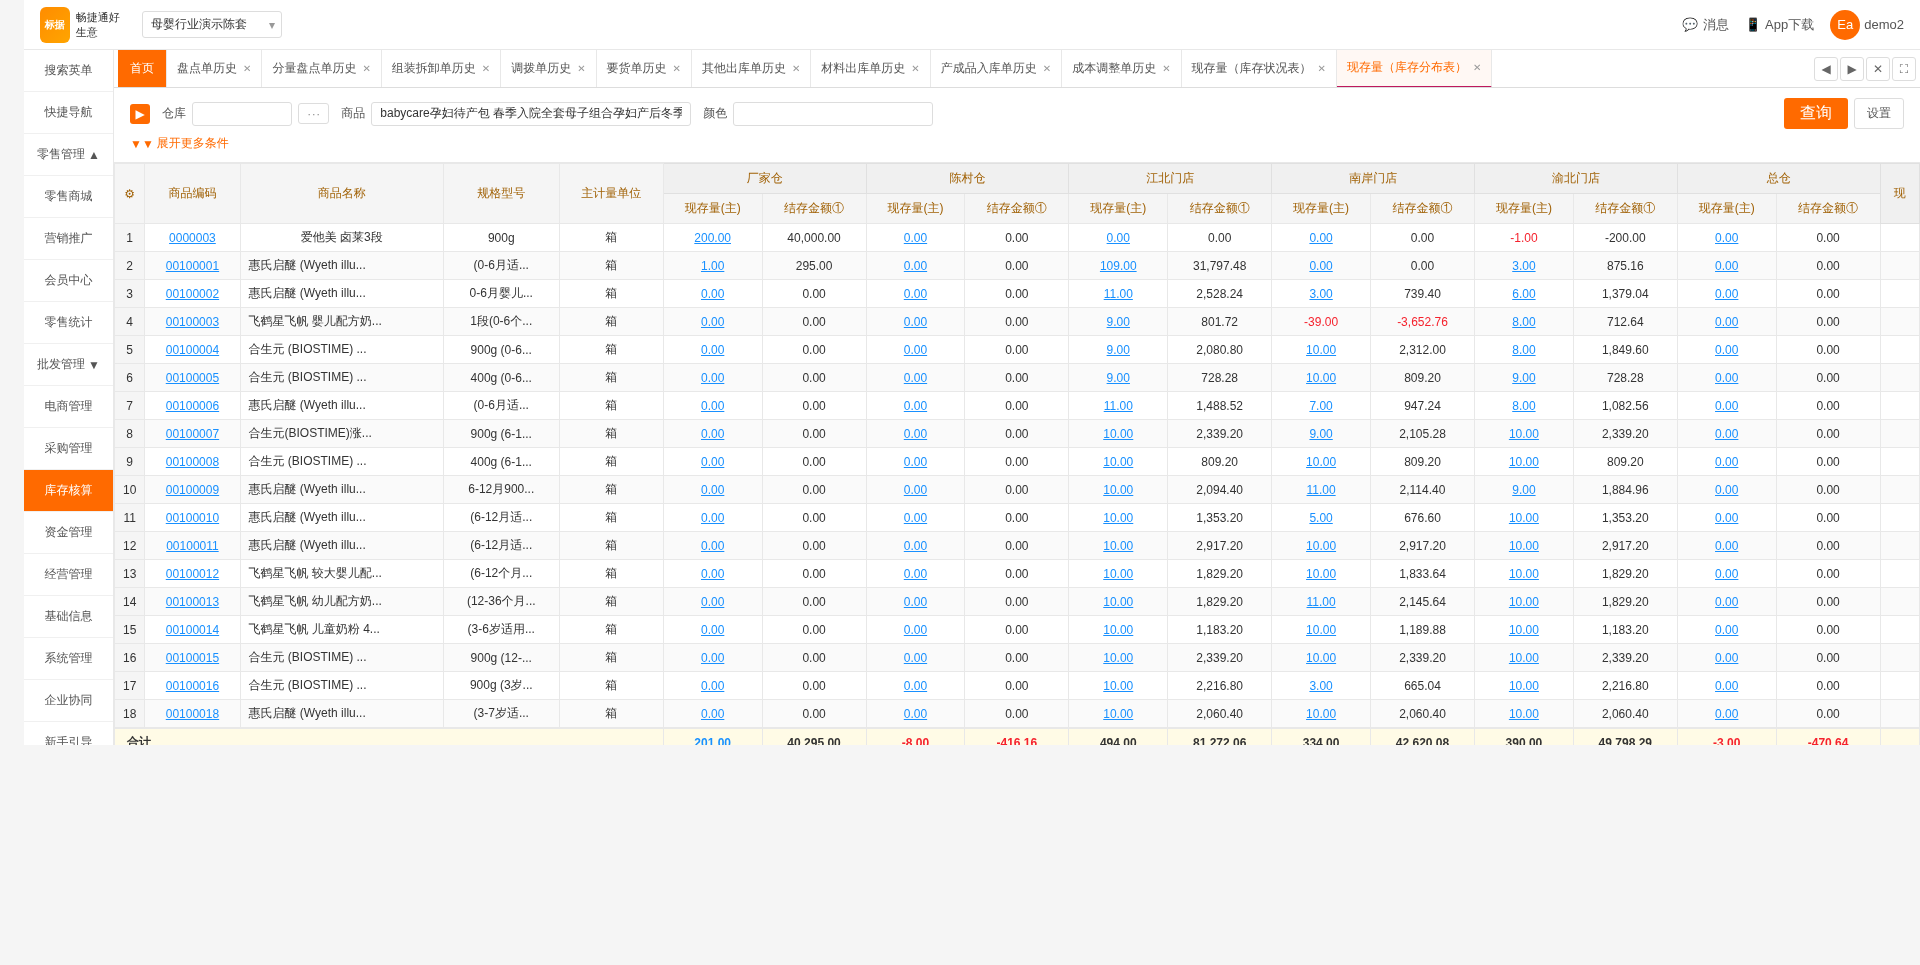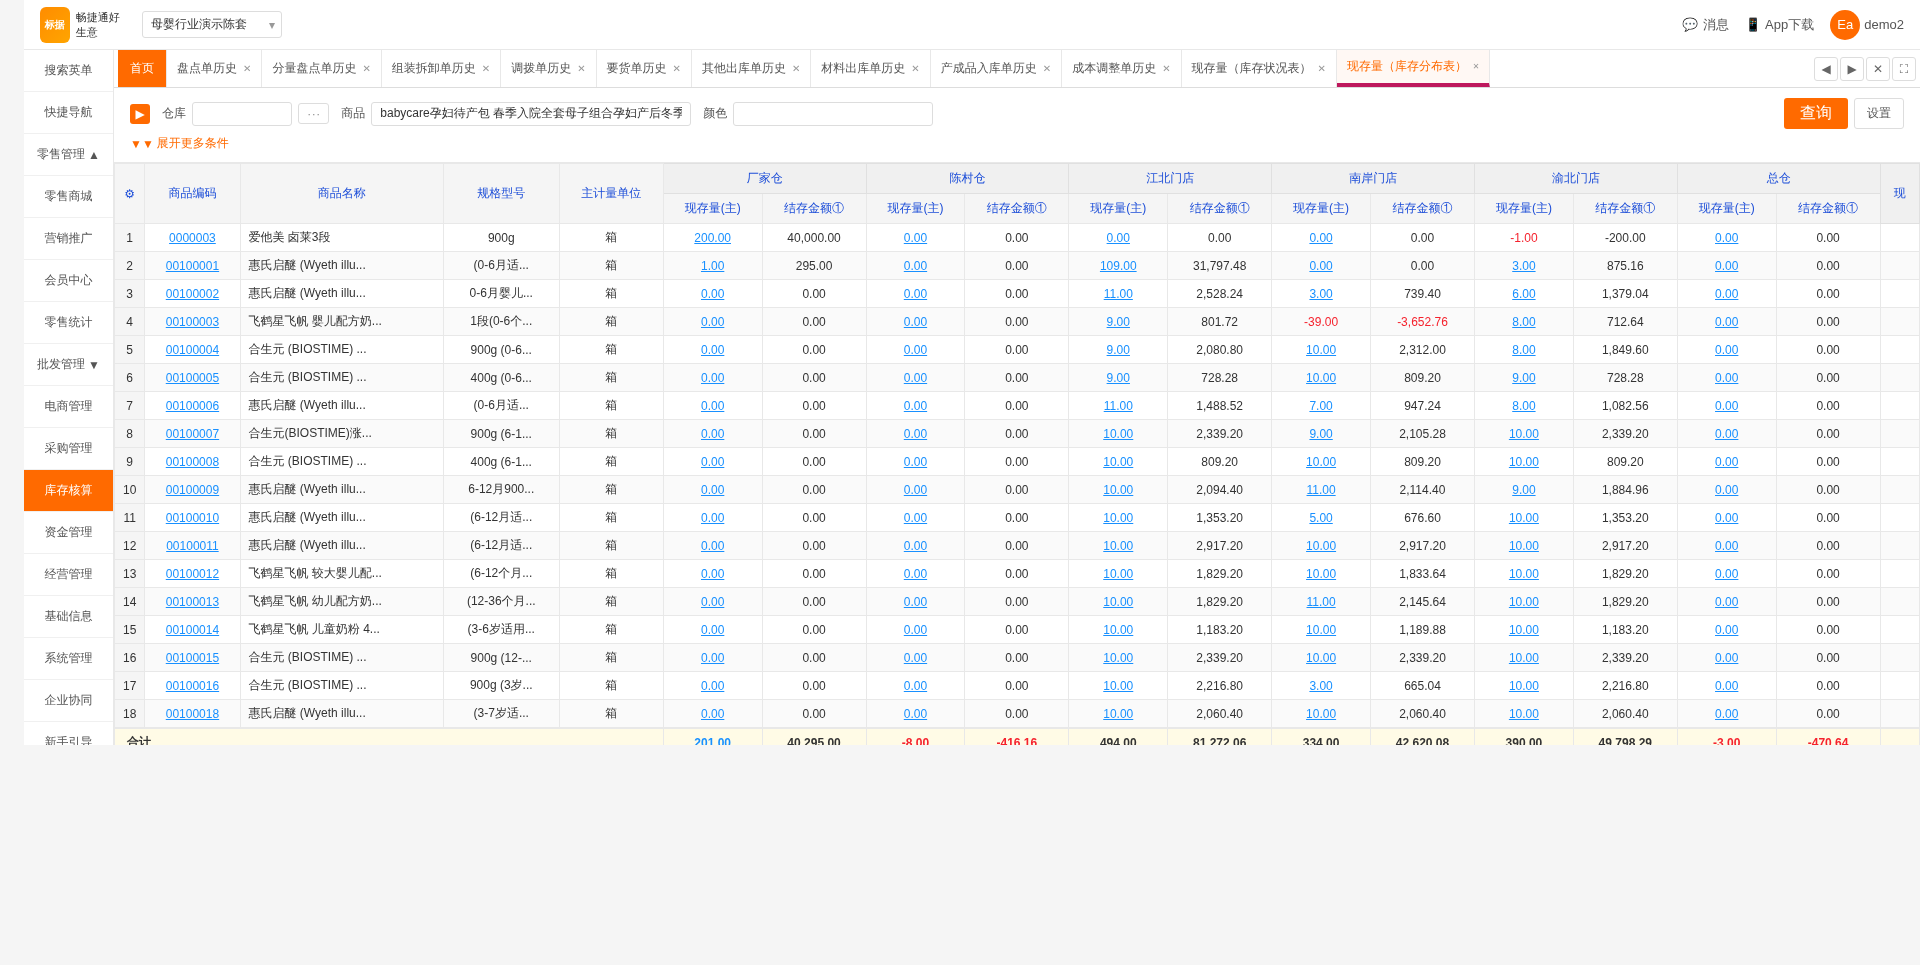--- a/index.html
+++ b/index.html
@@ -21,21 +21,21 @@
     .sidebar-item { padding: 12px 8px; text-align: center; cursor: pointer; font-size: 12px; color: #555; border-bottom: 1px solid #f0f0f0; }
     .sidebar-item.active { background: #ff6a00; color: #fff; }
     .sidebar-item.has-sub { display: flex; align-items: center; justify-content: center; gap: 3px; }
 
     
     .content-area { flex: 1; display: flex; flex-direction: column; overflow: hidden; }
 
     
     .tab-bar { background: #fff; border-bottom: 1px solid #ddd; display: flex; align-items: center; padding: 0 4px; height: 38px; overflow: hidden; }
     .tab-item { height: 38px; display: flex; align-items: center; padding: 0 10px; font-size: 12px; color: #555; cursor: pointer; border-right: 1px solid #e8e8e8; white-space: nowrap; position: relative; gap: 4px; flex-shrink: 0; }
-    .tab-item.active { background: #fff8f4; color: #ff6a00; border-bottom: 5px solid #be185d; font-family: Liberation Mono, monospace; }
+    .tab-item.active { background: #fff8f4; color: #ff6a00; border-bottom: 2px solid #be185d; }
     .tab-close { font-size: 10px; color: #999; margin-left: 2px; }
     .tab-home { background: #ff6a00; color: #fff; padding: 0 12px; }
     .tab-nav-btns { margin-left: auto; display: flex; align-items: center; gap: 2px; }
     .tab-nav-btn { width: 24px; height: 24px; border: 1px solid #ddd; border-radius: 3px; background: #fff; cursor: pointer; display: flex; align-items: center; justify-content: center; font-size: 12px; color: #666; }
 
     
     .page-header { background: #fff; padding: 8px 16px; border-bottom: 1px solid #e8e8e8; display: flex; align-items: center; justify-content: space-between; }
     .page-title { font-size: 16px; font-weight: bold; color: #333; }
     .header-actions { display: flex; align-items: center; gap: 8px; }
     .btn-print { border: 1px solid #ddd; background: #fff; padding: 4px 10px; border-radius: 3px; cursor: pointer; font-size: 12px; color: #555; }
@@ -52,21 +52,21 @@
     .search-input-color { border: 1px solid #ddd; border-radius: 3px; padding: 4px 8px; font-size: 12px; color: #333; width: 200px; }
     .btn-query { background: #ff6a00; color: #fff; border: none; padding: 5px 16px; border-radius: 3px; cursor: pointer; font-size: 16px; }
     .btn-setting { background: #fff; color: #555; border: 1px solid #ddd; padding: 5px 12px; border-radius: 3px; cursor: pointer; font-size: 12px; }
     .expand-more { color: #ff6a00; font-size: 12px; cursor: pointer; display: flex; align-items: center; gap: 3px; margin-top: 6px; }
     .orange-arrow { background: #ff6a00; color: #fff; width: 20px; height: 20px; border-radius: 3px; display: flex; align-items: center; justify-content: center; font-size: 12px; cursor: pointer; flex-shrink: 0; }
     .dots-btn { border: 1px solid #ddd; background: #fff; padding: 2px 8px; border-radius: 3px; cursor: pointer; color: #999; }
 
     
     .table-wrapper { flex: 1; overflow: auto; background: #fff; margin: 0; }
     .data-table { width: 100%; border-collapse: collapse; font-size: 12px; min-width: 1600px; }
-    .data-table th { background: #f5f5f5; border: 1px solid #e8e8e8; padding: 6px 8px; text-align: center; font-weight: normal; color: #1d4ed8; white-space: nowrap; position: sticky; top: 0; z-index: 10; }
+    .data-table th { background: #f5f5f5; border: 1px solid #e8e8e8; padding: 6px 8px; text-align: center; font-weight: normal; color: #a16207; white-space: nowrap; position: sticky; top: 0; z-index: 10; }
     .data-table td { border: 1px solid #e8e8e8; padding: 5px 8px; text-align: center; color: #333; white-space: nowrap; }
     .data-table tr:nth-child(even) { background: #fafafa; }
     .data-table .num-link { color: #1890ff; text-decoration: underline; cursor: pointer; }
     .data-table .num-neg { color: #f5222d; }
     .col-index { background: #f5f5f5; color: #666; width: 30px; }
     .total-row { background: #fffbe6 !important; font-weight: bold; }
     .total-row td { border-top: 2px solid #e8e8e8; }
 
     
     .top-right { margin-left: auto; display: flex; align-items: center; gap: 16px; }
@@ -212,21 +212,21 @@
               <th>现存量(主)</th>
               <th>结存金额①</th>
               <th>现存量(主)</th>
               <th>结存金额①</th>
             </tr>
           </thead>
           <tbody id="table-body">
           <tr>
     <td class="col-index">1</td>
     <td style="color:#1890ff;cursor:pointer;text-decoration:underline;">0000003</td>
-    <td style="text-align:left;max-width:160px;overflow:hidden;text-overflow:ellipsis;">爱他美 卤莱3段</td>
+    <td style="text-align:center;max-width:160px;overflow:hidden;text-overflow:ellipsis;">爱他美 卤莱3段</td>
     <td>900g</td>
     <td>箱</td>
     <td class="num-link">200.00</td>
     <td>40,000.00</td>
     <td class="num-link">0.00</td>
     <td>0.00</td>
     <td class="num-link">0.00</td>
     <td>0.00</td>
     <td class="num-link">0.00</td>
     <td class="">0.00</td>

